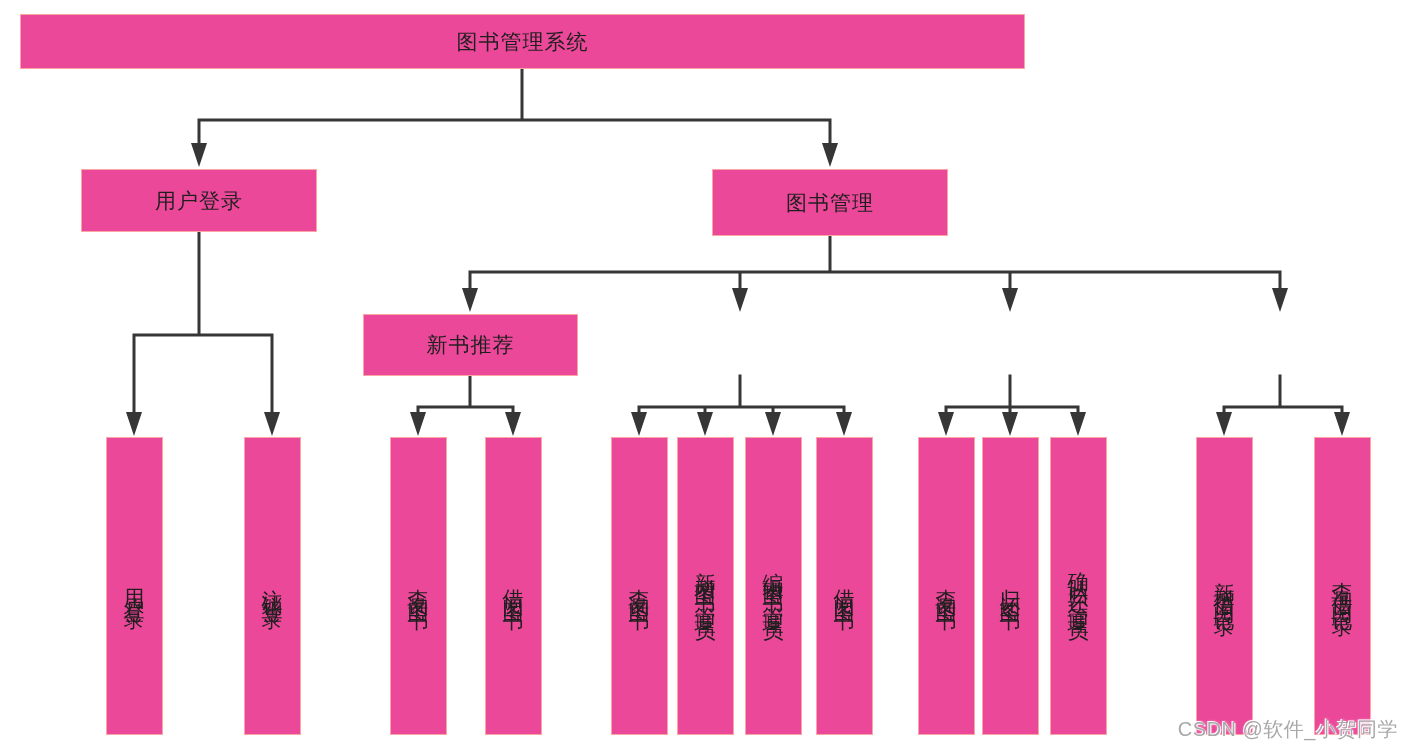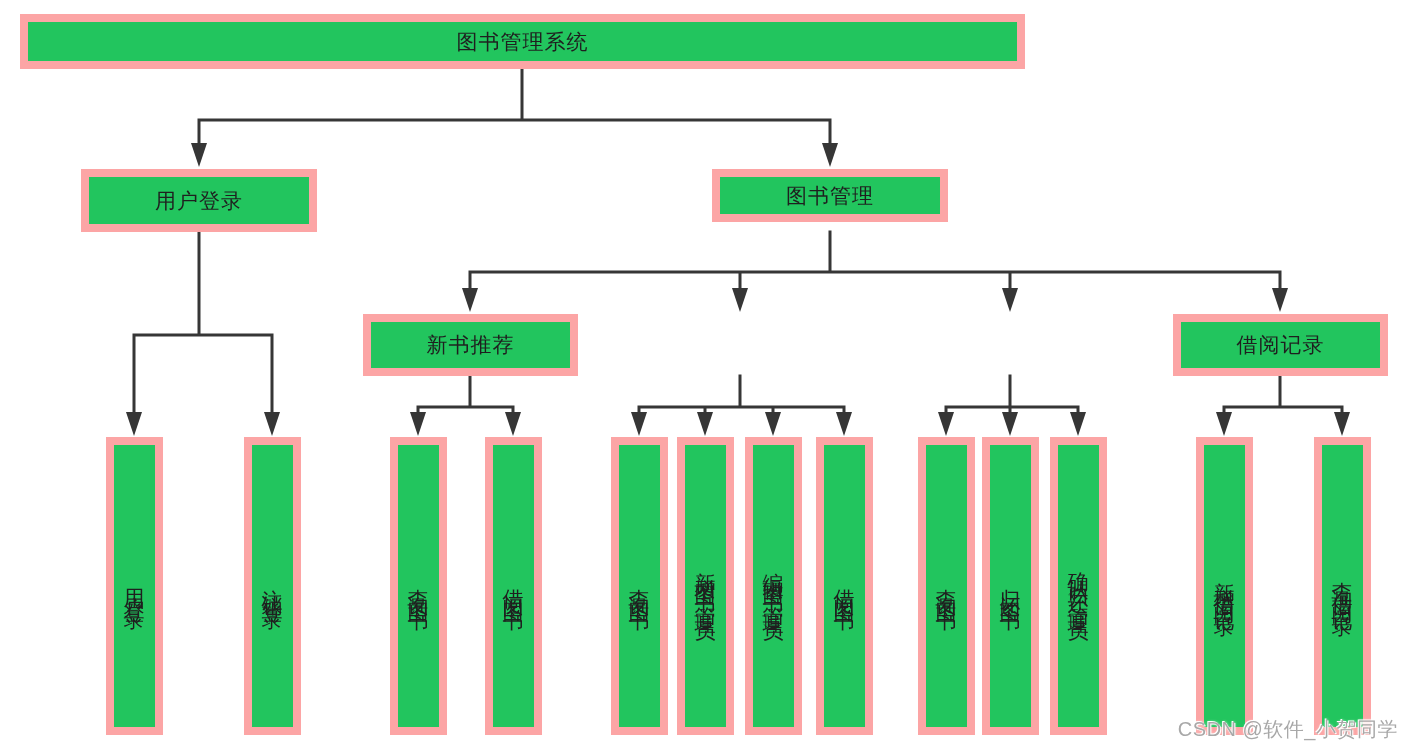--- a/index.html
+++ b/index.html
@@ -2,29 +2,29 @@
 <html><head>
 <meta charset="utf-8">
 <style>
   * { margin:0; padding:0; box-sizing:border-box; }
   html,body { width:1405px; height:747px; background:#ffffff; overflow:hidden;
               font-family:"Liberation Sans", sans-serif; }
   .stage { position:relative; width:1405px; height:747px; background:#ffffff; }
 
   svg.wires { position:absolute; left:0; top:0; z-index:1; pointer-events:none; }
 
-  .box { position:absolute; background:#22c55e; border:8px solid #fca5a5;
+  .box { position:absolute; background:#ec4899; border:1px solid #fca5a5;
          display:flex; align-items:center; justify-content:center; z-index:2;
          color:#1f1f1f; }
 
   .hbox span { font-size:21px; letter-spacing:1px; white-space:nowrap; }
 
   .root  { left:20px;  top:14px;  width:1005px; height:55px; }
   .n2a   { left:81px;  top:169px; width:236px;  height:63px; }
-  .n2b   { left:712px; top:169px; width:236px;  height:53px; }
+  .n2b   { left:712px; top:169px; width:236px;  height:67px; }
   .n3    { top:314px; width:215px; height:62px; }
 
   .leaf  { top:437px; width:57px; height:298px; }
   .leaf span { writing-mode:vertical-rl; text-orientation:mixed;
                font-size:21px; letter-spacing:7px; line-height:1;
                white-space:nowrap; }
 
   .watermark { position:absolute; right:7px; top:716px; z-index:5;
                font-size:20px; color:#a8a8a8; letter-spacing:0.5px;
                text-shadow:0 0 3px #ffffff, 1px 1px 0 #ffffff, -1px -1px 0 #ffffff;text-align:center; }
@@ -74,23 +74,20 @@
   <div class="box hbox n2a">
     <span>用户登录</span>
   </div>
   <div class="box hbox n2b">
     <span>图书管理</span>
   </div>
 
   <div class="box hbox n3" style="left:363px">
     <span>新书推荐</span>
   </div>
-  <div class="box hbox n3" style="left:1173px">
-    <span>借阅记录</span>
-  </div>
 
   <div class="box leaf" style="left:106px">
     <span>用户登录</span>
   </div>
   <div class="box leaf" style="left:244px">
     <span>注销登录</span>
   </div>
 
   <div class="box leaf" style="left:390px">
     <span>查询图书</span>

